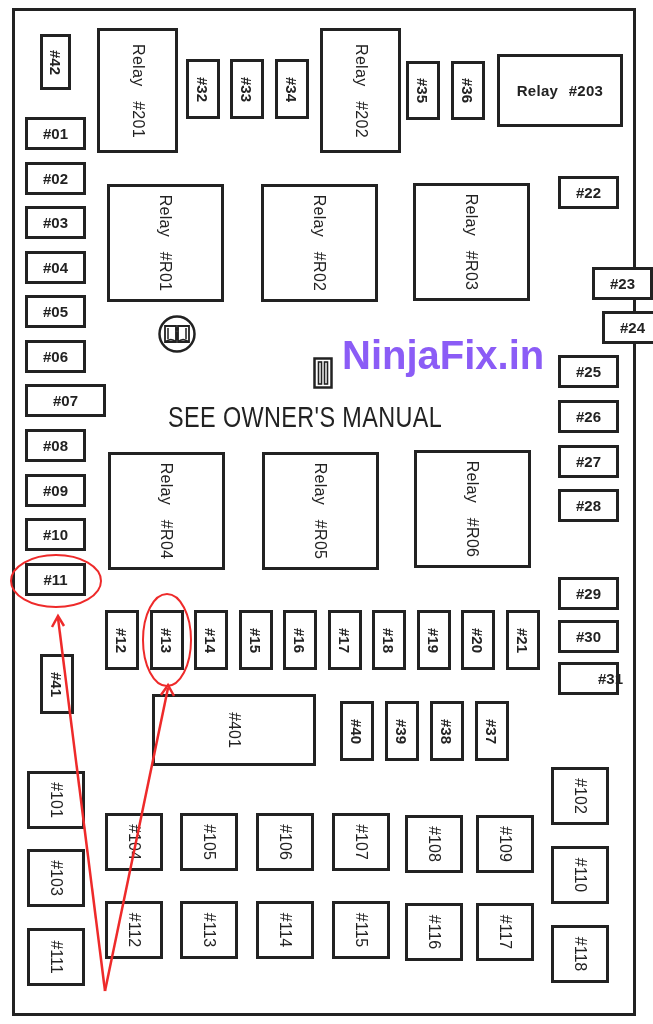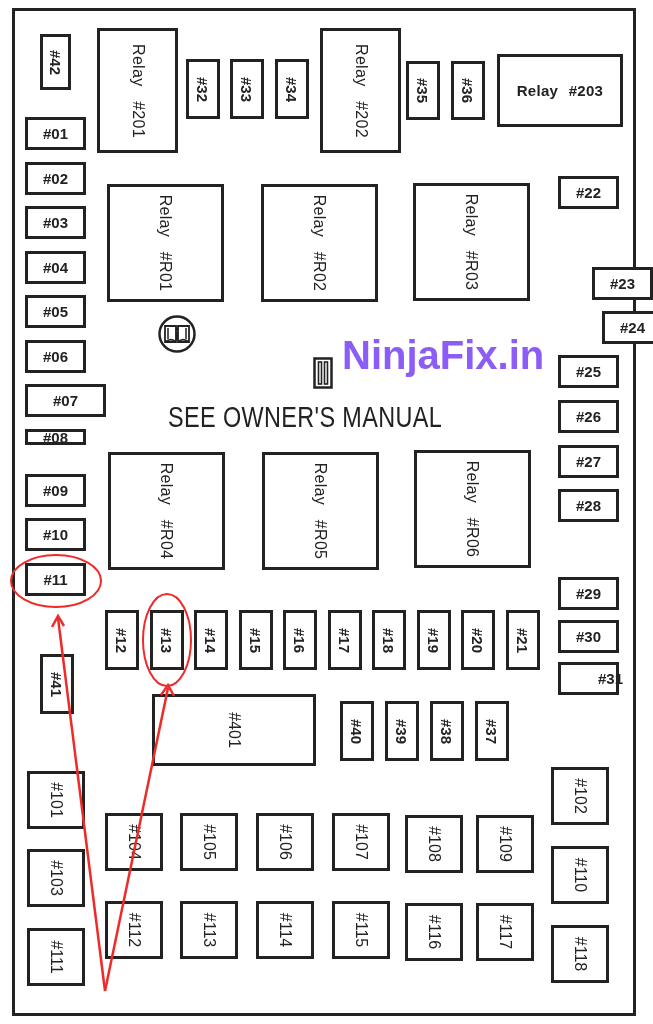--- a/index.html
+++ b/index.html
@@ -65,21 +65,21 @@
   </div>
 <div class="box" style="left:25px;top:295px;width:61px;height:33px;">
     <span class="lbl">#05</span>
   </div>
 <div class="box" style="left:25px;top:340px;width:61px;height:33px;">
     <span class="lbl">#06</span>
   </div>
 <div class="box" style="left:25px;top:384px;width:81px;height:33px;">
     <span class="lbl">#07</span>
   </div>
-<div class="box" style="left:25px;top:429px;width:61px;height:16px;">
+<div class="box" style="left:25px;top:429px;width:61px;height:33px;">
     <span class="lbl">#08</span>
   </div>
 <div class="box" style="left:25px;top:474px;width:61px;height:33px;">
     <span class="lbl">#09</span>
   </div>
 <div class="box" style="left:25px;top:518px;width:61px;height:33px;">
     <span class="lbl">#10</span>
   </div>
 <div class="box" style="left:25px;top:563px;width:61px;height:33px;">
     <span class="lbl">#11</span>

